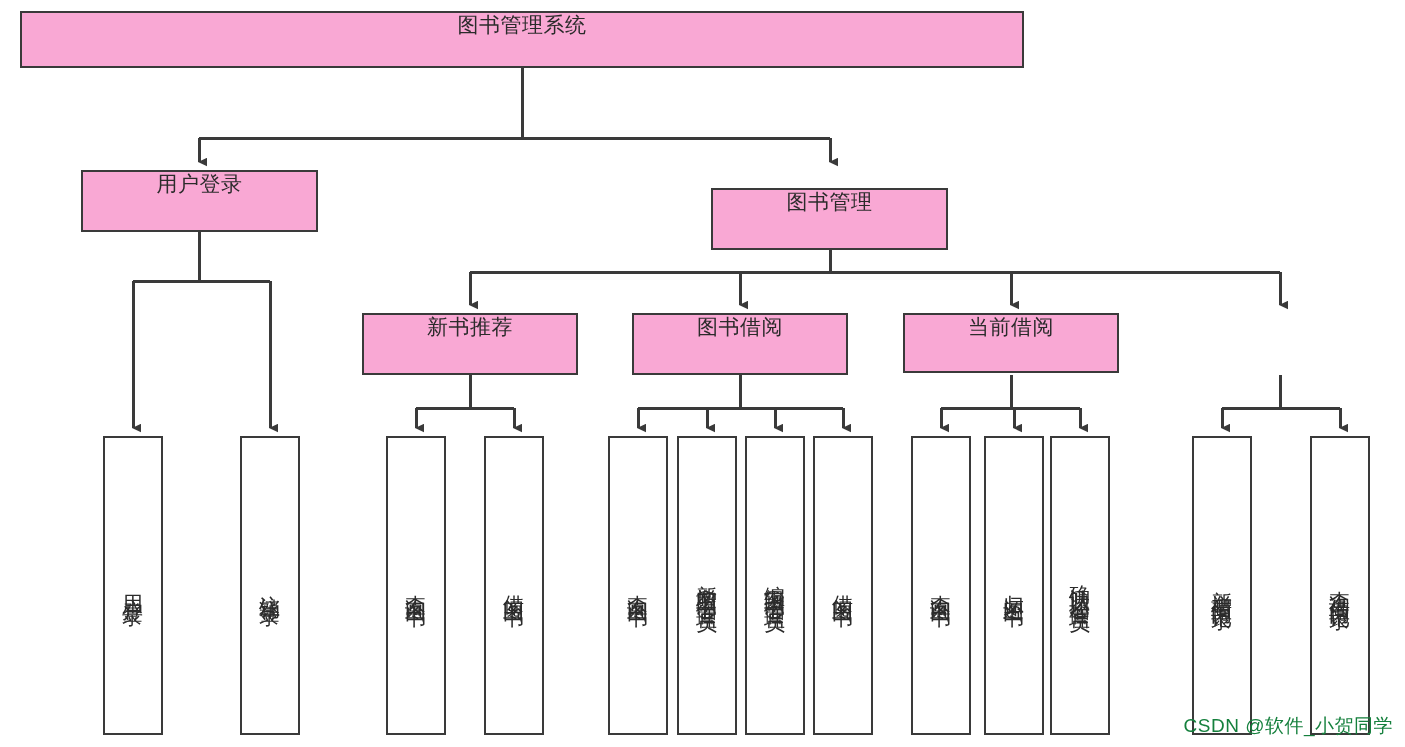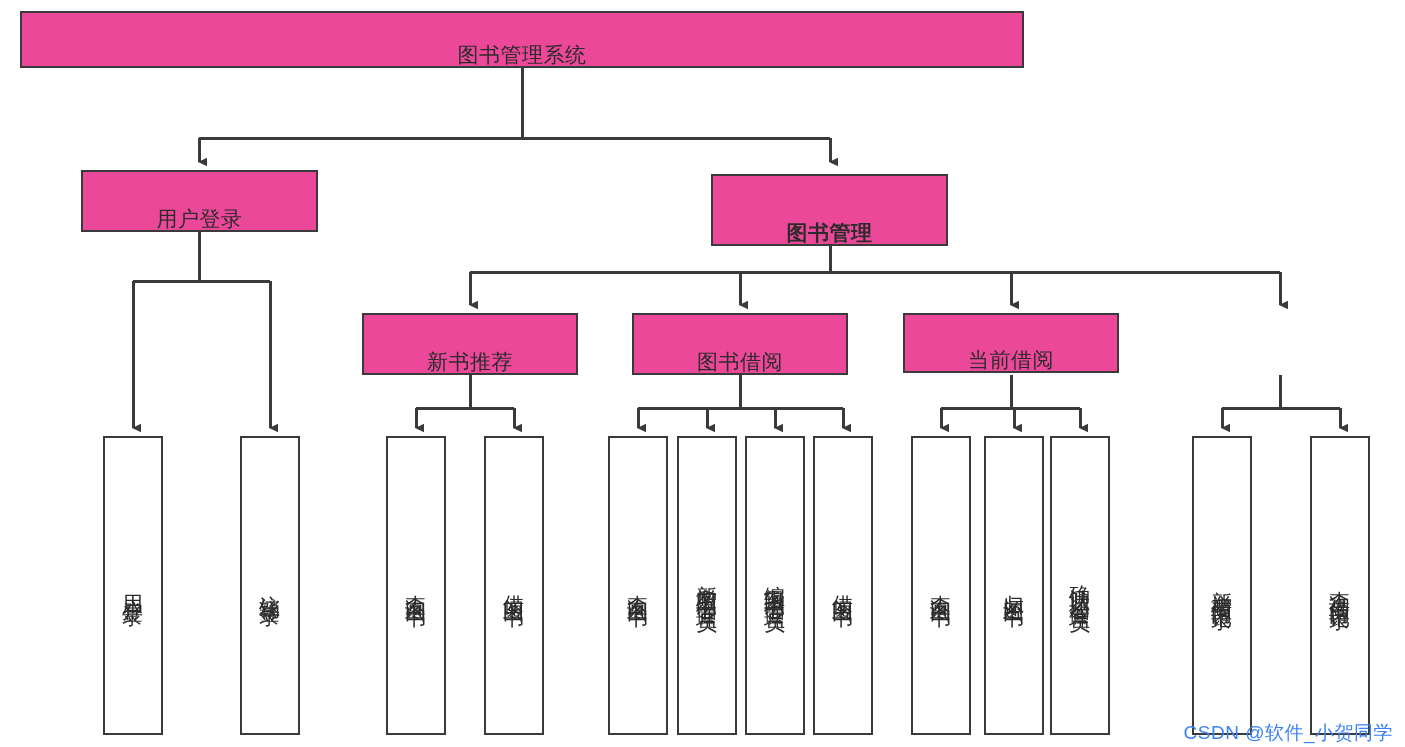--- a/index.html
+++ b/index.html
@@ -22,24 +22,24 @@
   svg#flow-svg {
     position: absolute;
     left: 0;
     top: 0;
     width: 1405px;
     height: 747px;
   }
   .node-box {
     position: absolute;
     box-sizing: border-box;
-    background: #ec4899;
+    background: #f9a8d4;
     border: 2.5px solid #3a3a3a;
     display: flex;
-    align-items: flex-end;
+    align-items: flex-start;
     justify-content: center;
   }
   .node-label-h {
     font-size: 21px;
     color: #2b2b2b;
     line-height: 1.1;
     letter-spacing: 0.5px;
     white-space: nowrap;
   }
   .leaf-box {
@@ -58,23 +58,23 @@
     writing-mode: vertical-rl;
     text-orientation: upright;
     letter-spacing: 4px;
     line-height: 1;
     white-space: nowrap;
     text-align: center;
   }
   #watermark {
     position: absolute;
     right: 12px;
-    bottom: 1px;
+    bottom: 8px;
     font-size: 19px;
-    color: #3b82f6;
+    color: #15803d;
     letter-spacing: 0.5px;
     white-space: nowrap;
     pointer-events: none;
   }
 </style>
 </head>
 <body>
 
 <div id="diagram-root">
 
@@ -129,21 +129,21 @@
     </g>
   </svg>
 
   <div class="node-box" style="left:20px; top:11px; width:1004px; height:57px;">
     <span class="node-label-h">图书管理系统</span>
   </div>
 
   <div class="node-box" style="left:81px; top:170px; width:237px; height:62px;">
     <span class="node-label-h">用户登录</span>
   </div>
-  <div class="node-box" style="left:711px; top:174px; width:237px; height:72px;font-weight:bold;">
+  <div class="node-box" style="left:711px; top:188px; width:237px; height:62px;">
     <span class="node-label-h">图书管理</span>
   </div>
 
   <div class="node-box" style="left:362px; top:313px; width:216px; height:62px;">
     <span class="node-label-h">新书推荐</span>
   </div>
   <div class="node-box" style="left:632px; top:313px; width:216px; height:62px;">
     <span class="node-label-h">图书借阅</span>
   </div>
   <div class="node-box" style="left:903px; top:313px; width:216px; height:60px;">

